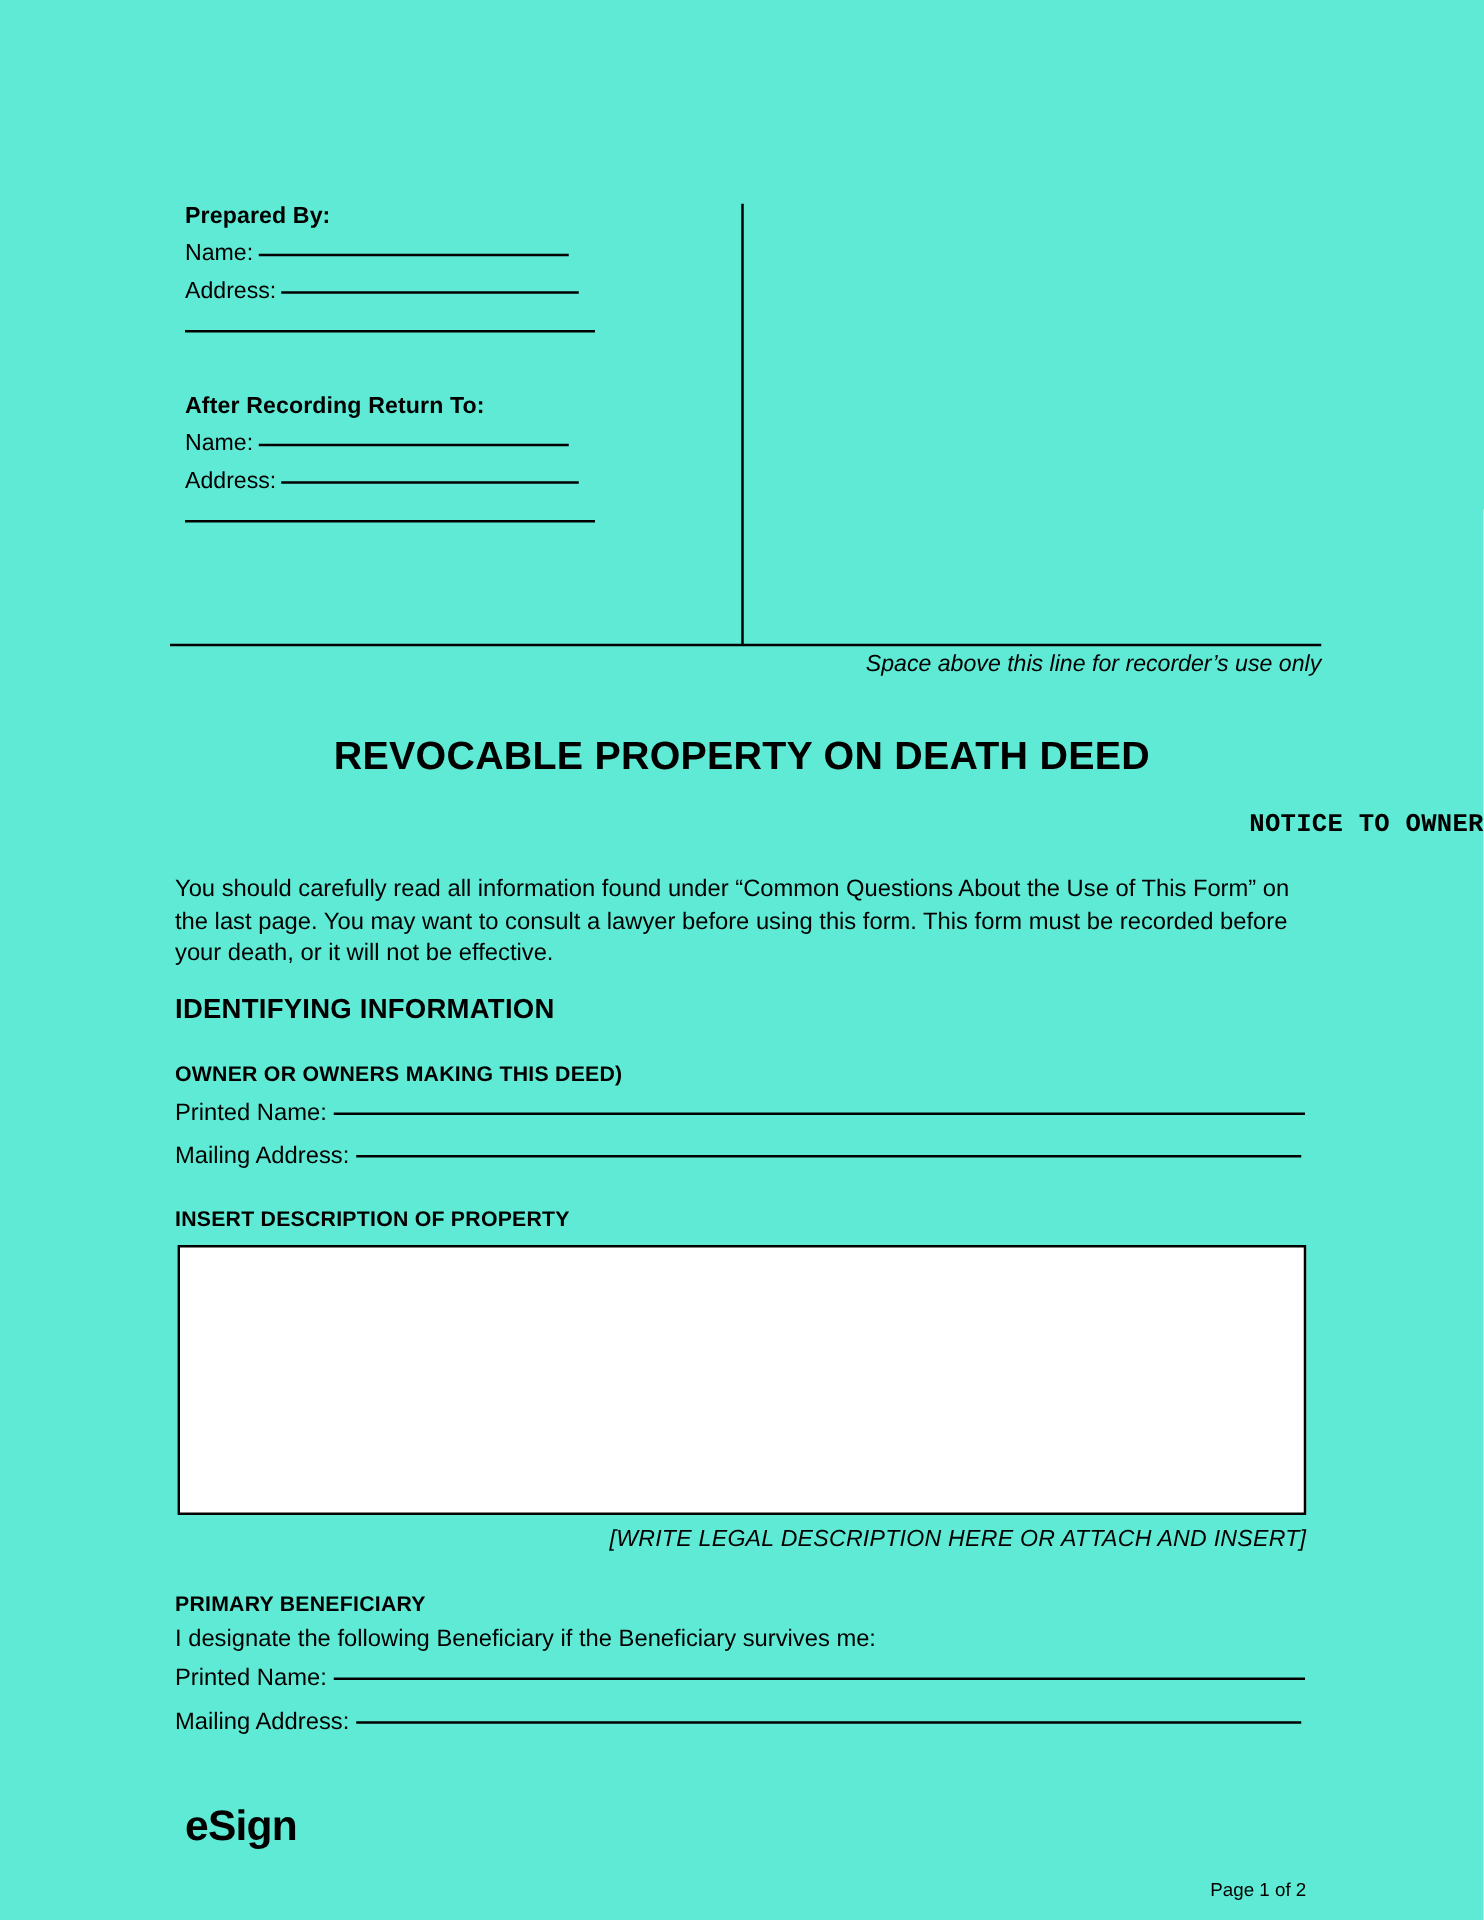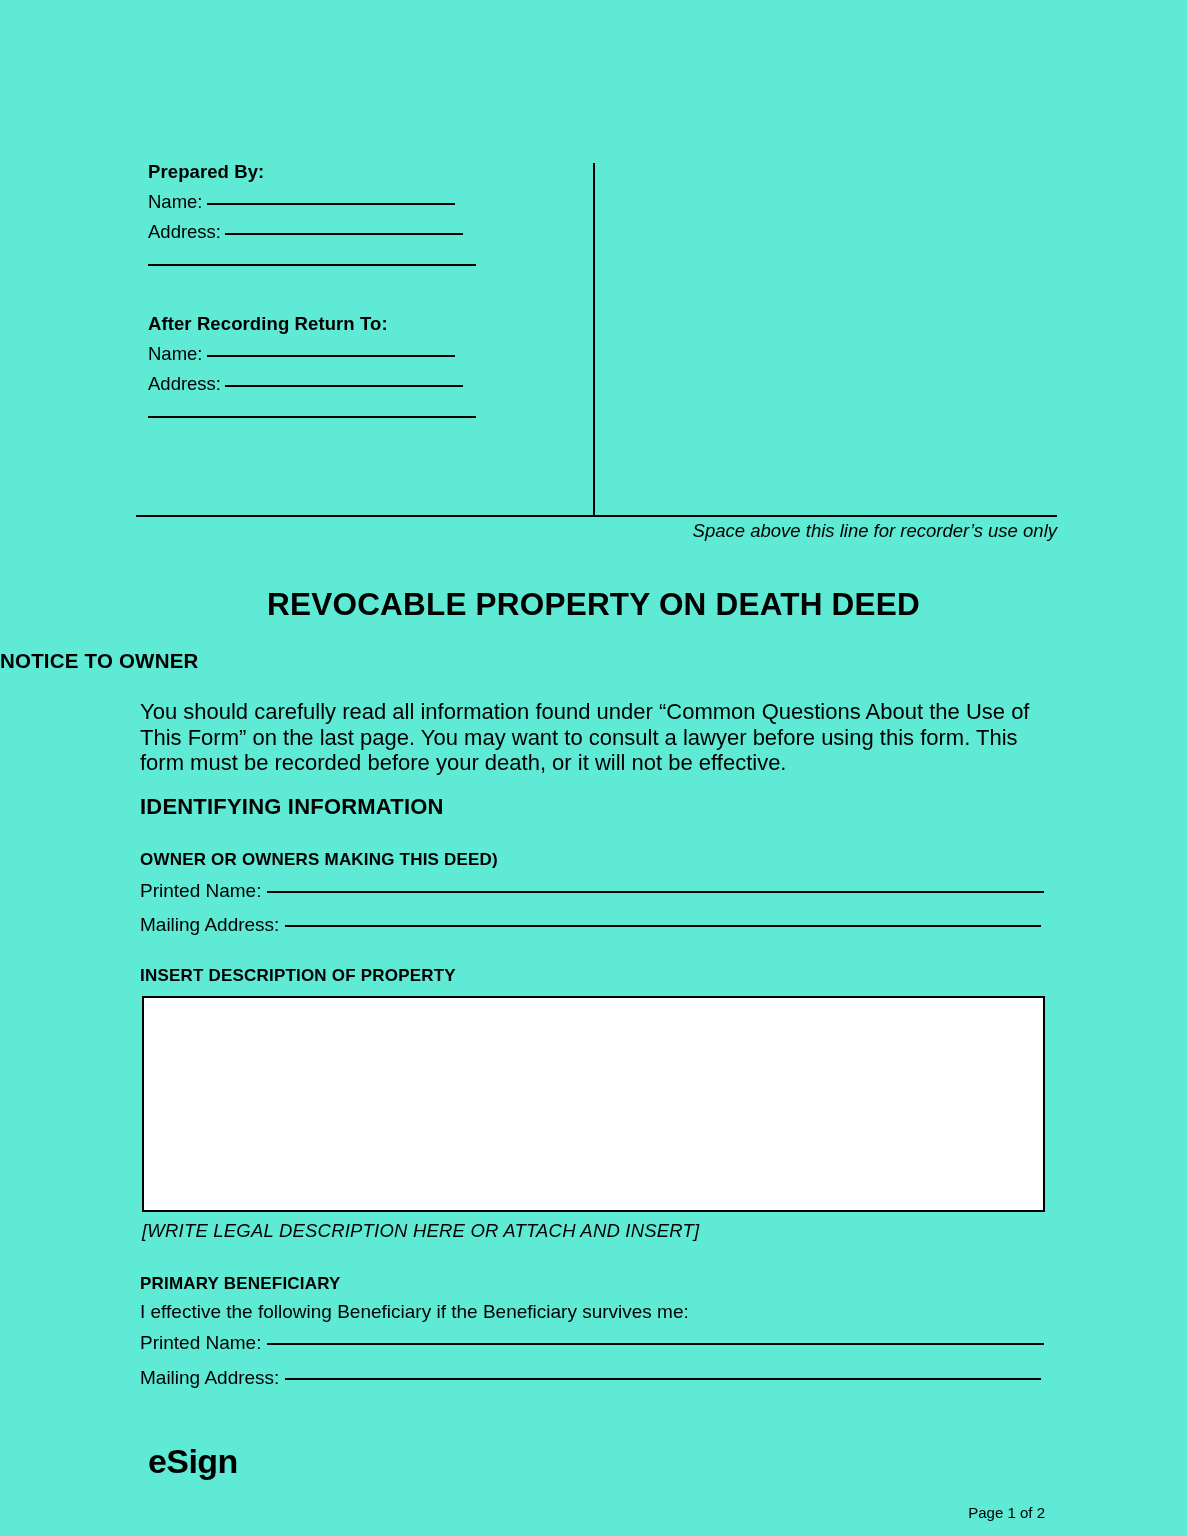--- a/index.html
+++ b/index.html
@@ -96,32 +96,33 @@
     text-align: center;
     font-size: 31.5px;
     font-weight: bold;
     letter-spacing: 0.2px;
   }
   .doc-subtitle {
     position: absolute;
     left: 0;
     top: 649px;
     width: 1187px;
-    text-align: left;
+    text-align: right;
     font-size: 20.5px;
     font-weight: bold;
     letter-spacing: 0.2px;
+    font-family: Liberation Mono, monospace;
   }
 
   .notice-para {
     position: absolute;
     left: 140px;
     top: 699px;
     width: 905px;
-    font-size: 22px;
+    font-size: 19px;
     line-height: 25.5px;
     text-align: left;
   }
 
   
   .section-title {
     position: absolute;
     font-size: 22px;
     font-weight: bold;
     letter-spacing: 0.2px;
@@ -156,21 +157,21 @@
     width: 899px;
     height: 212px;
     border: 2.5px solid #000;
     background: #fff;
   }
   .legal-caption {
     position: absolute;
     left: 142px;
     top: 1220px;
     width: 903px;
-    text-align: left;
+    text-align: right;
     font-size: 18.5px;
     font-style: italic;
     font-weight: normal;
     letter-spacing: 0.2px;
   }
 
   .body-line {
     position: absolute;
     font-size: 19px;
     line-height: 1.0;
@@ -258,21 +259,21 @@
   </div>
 
   <div class="sub-title" style="left:140px; top:966px;">INSERT DESCRIPTION OF PROPERTY</div>
 
   <div class="legal-box"></div>
 
   <div class="legal-caption">[WRITE LEGAL DESCRIPTION HERE OR ATTACH AND INSERT]</div>
 
   <div class="sub-title" style="left:140px; top:1274px;">PRIMARY BENEFICIARY</div>
 
-  <div class="body-line" style="left:140px; top:1302px;">I effective the following Beneficiary if the Beneficiary survives me:</div>
+  <div class="body-line" style="left:140px; top:1302px;">I designate the following Beneficiary if the Beneficiary survives me:</div>
 
   <div class="field-row" style="left:140px; top:1333px;">
     <span class="flabel">Printed Name:</span><span class="field-rule" style="width:777px;"></span>
   </div>
 
   <div class="field-row" style="left:140px; top:1368px;">
     <span class="flabel">Mailing Address:</span><span class="field-rule" style="width:756px;"></span>
   </div>
 
   <div class="footer-logo">eSign</div>

